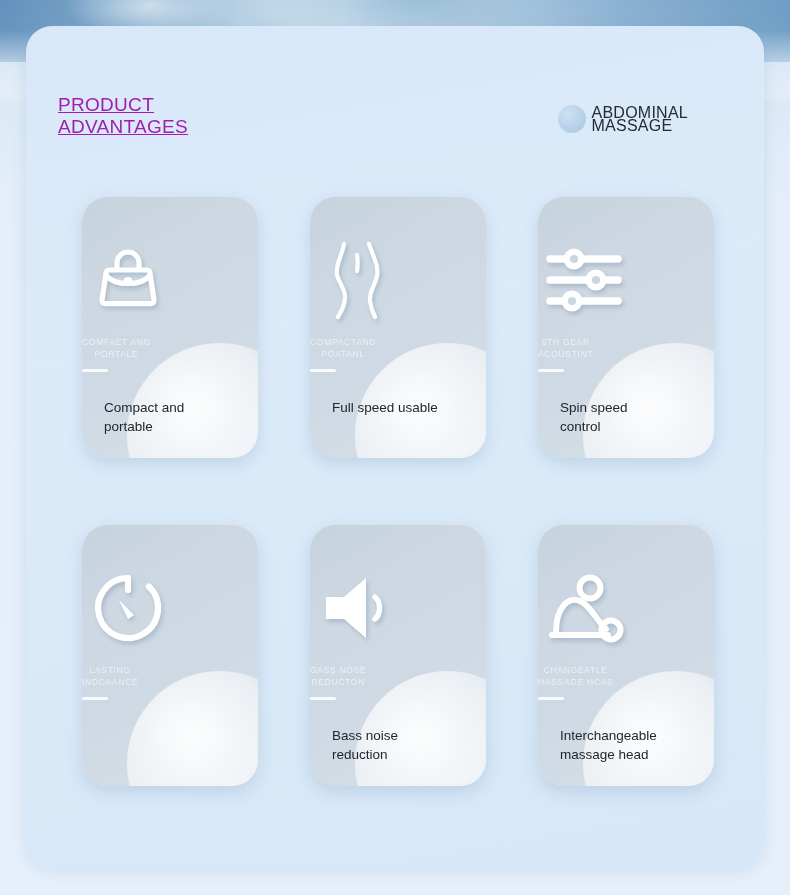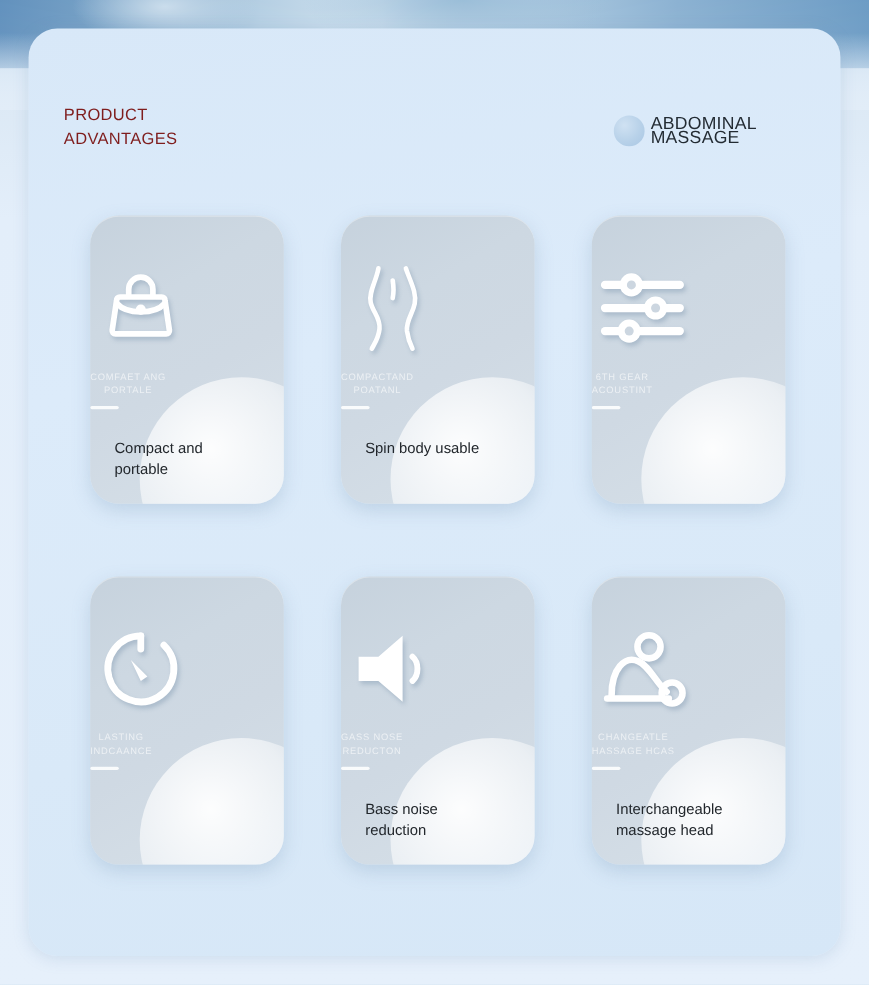--- a/index.html
+++ b/index.html
@@ -60,26 +60,27 @@
 
   
   .header {
     position: absolute;
     left: 58px;
     top: 94px;
     width: 620px;
     height: 60px;
   }
   .title {
-    font-size: 15px;
+    font-size: 19px;
     line-height: 22px;
-    color: #7f1d1d;
+    color: #a21caf;
     letter-spacing: .3px;
     font-weight: 400;
     white-space: pre-line;
+    text-decoration: underline;
   }
 
   .badge {
     position: absolute;
     right: 0;
     top: 11px;
     display: flex;
     align-items: center;
     gap: 0px;
   }
@@ -236,21 +237,21 @@
         <g stroke="#ffffff" stroke-width="4.2" stroke-linecap="round" fill="none">
           <path d="M27 5 C25 17 18 26 20 36 C22 45 29 50 28 60 C27 69 23 74 21 78"></path>
           <path d="M52 5 C56 17 62 27 60 37 C58 47 52 52 53 62 C54 70 56 74 58 78"></path>
           <path d="M40 16 C41 22 41 27 40 32"></path>
         </g>
       </svg>
     </div>
     <div class="ghost">COMPACTAND
 POATANL</div>
     <div class="divider"></div>
-    <div class="card-label">Spin body usable</div>
+    <div class="card-label">Full speed usable</div>
   </div>
 
   <div class="card">
     <div class="card-icon">
       <svg width="80" height="66" viewBox="0 0 80 66" fill="none">
         <g stroke="#ffffff" stroke-width="7.5" stroke-linecap="round">
           <line x1="6" y1="12" x2="74" y2="12"></line>
           <line x1="6" y1="33" x2="74" y2="33"></line>
           <line x1="6" y1="54" x2="74" y2="54"></line>
         </g>
@@ -262,20 +263,22 @@
         <g fill="#ccd6e0">
           <circle cx="30" cy="12" r="4.1"></circle>
           <circle cx="52" cy="33" r="4.1"></circle>
           <circle cx="28" cy="54" r="4.1"></circle>
         </g>
       </svg>
     </div>
     <div class="ghost">6TH GEAR
 ACOUSTINT</div>
     <div class="divider"></div>
+    <div class="card-label">Spin speed
+control</div>
   </div>
 
   <div class="card">
     <div class="card-icon">
       <svg width="80" height="80" viewBox="0 0 80 80" fill="none">
         <path d="M40 10 A30 30 0 1 0 61 18.5" stroke="#ffffff" stroke-width="6.2" stroke-linecap="round" fill="none"></path>
         <path d="M40 10 L40 22" stroke="#ffffff" stroke-width="6.2" stroke-linecap="round"></path>
         <path d="M31 32 L46 47 L40 51 Z" fill="#ffffff"></path>
       </svg>
     </div>

